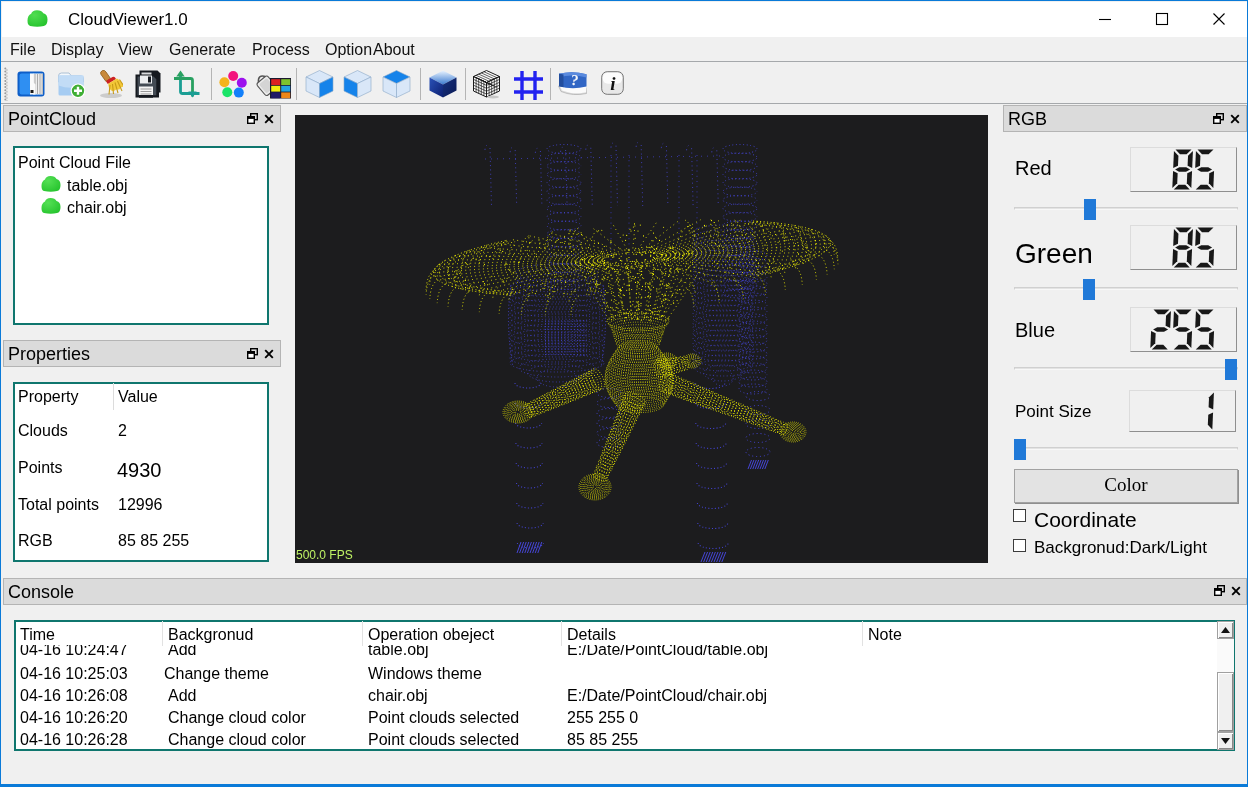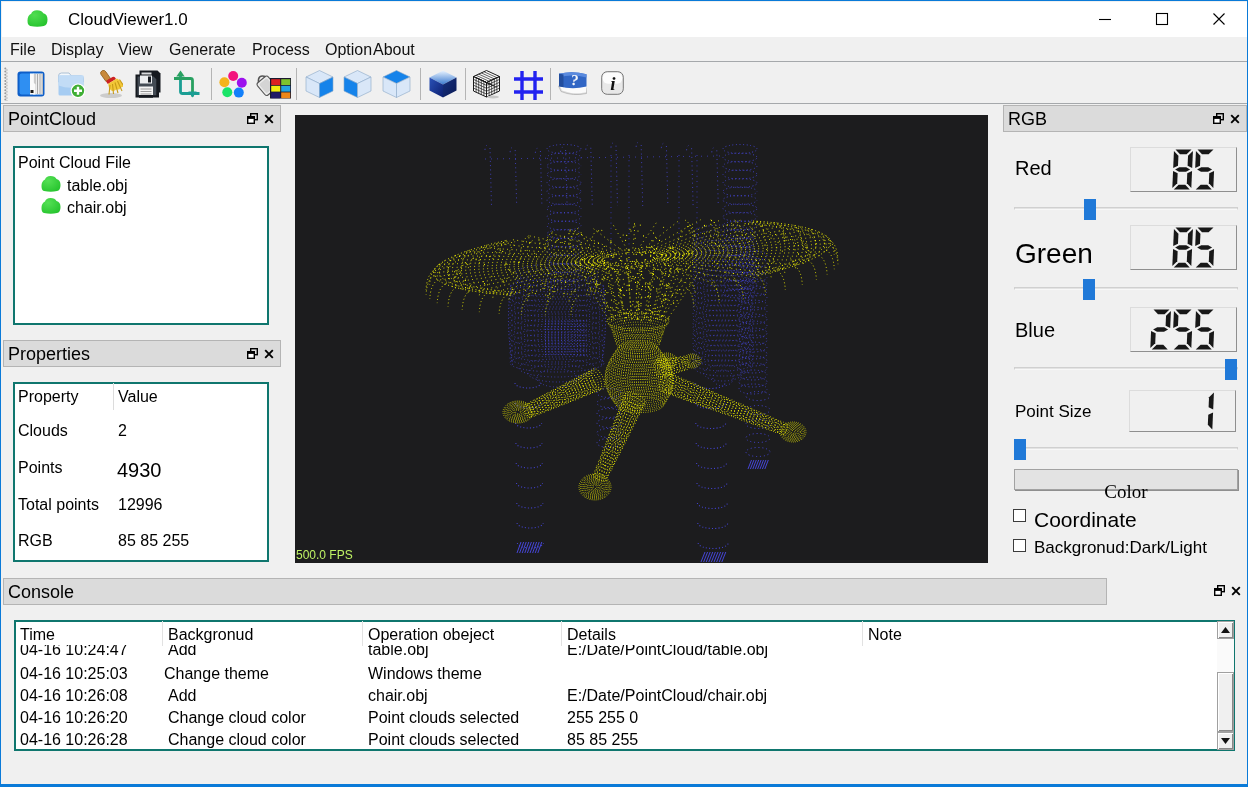--- a/index.html
+++ b/index.html
@@ -1511,27 +1511,27 @@
       </g>
     </svg></div>
 <div style="position:absolute;left:1013px;top:206px;width:224px;height:3px;background:#e3e3e3;border:1px solid #d0d0d0;border-bottom-color:#f8f8f8"></div>
 <div style="position:absolute;left:1083px;top:198px;width:12px;height:21px;background:#2079d8"></div>
 <div style="position:absolute;left:1013px;top:286px;width:224px;height:3px;background:#e3e3e3;border:1px solid #d0d0d0;border-bottom-color:#f8f8f8"></div>
 <div style="position:absolute;left:1082px;top:278px;width:12px;height:21px;background:#2079d8"></div>
 <div style="position:absolute;left:1013px;top:366px;width:224px;height:3px;background:#e3e3e3;border:1px solid #d0d0d0;border-bottom-color:#f8f8f8"></div>
 <div style="position:absolute;left:1224px;top:358px;width:12px;height:21px;background:#2079d8"></div>
 <div style="position:absolute;left:1013px;top:446px;width:224px;height:3px;background:#e3e3e3;border:1px solid #d0d0d0;border-bottom-color:#f8f8f8"></div>
 <div style="position:absolute;left:1013px;top:438px;width:12px;height:21px;background:#2079d8"></div>
-<div class="abs" style="left:1013px;top:468px;width:224px;height:21px;background:#e3e3e3;border:1px solid #a2a2a2;box-shadow:1px 1px 0 #8f8f8f;font-family:'Liberation Serif',serif;font-size:19px;text-align:center;padding-top:11px">Color</div>
+<div class="abs" style="left:1013px;top:468px;width:224px;height:34px;background:#e3e3e3;border:1px solid #a2a2a2;box-shadow:1px 1px 0 #8f8f8f;font-family:'Liberation Serif',serif;font-size:19px;text-align:center;padding-top:4px">Color</div>
 <div class="abs" style="left:1012px;top:508px;width:13px;height:13px;background:#fff;border:1.6px solid #3c3c3c"></div>
 <span class="abs" style="left:1033px;top:507px;font-size:21px">Coordinate</span>
 <div class="abs" style="left:1012px;top:538px;width:13px;height:13px;background:#fff;border:1.6px solid #3c3c3c"></div>
 <span class="abs" style="left:1033px;top:537px;font-size:17px">Backgronud:Dark/Light</span>
 
-<div class="dock-title" style="left:2px;top:577px;width:1104px;height:27px">
+<div class="dock-title" style="left:2px;top:577px;width:1244px;height:27px">
     <span>Console</span>
   </div>
 
 <svg style="position:absolute;left:1213px;top:584px" width="11" height="11" viewBox="0 0 11 11">
  <rect x="3.7" y="0.7" width="6.6" height="6" fill="none" stroke="#000" stroke-width="1.4"></rect>
  <rect x="0.7" y="3.7" width="6.6" height="6.6" fill="#fff" stroke="#000" stroke-width="1.4"></rect>
  <rect x="0.7" y="3.7" width="6.6" height="2.2" fill="#000"></rect>
 </svg>
 <svg style="position:absolute;left:1230px;top:585px" width="10" height="10" viewBox="0 0 10 10">
  <path d="M1.2 1.2 L8.8 8.8 M8.8 1.2 L1.2 8.8" stroke="#000" stroke-width="1.9"></path>

